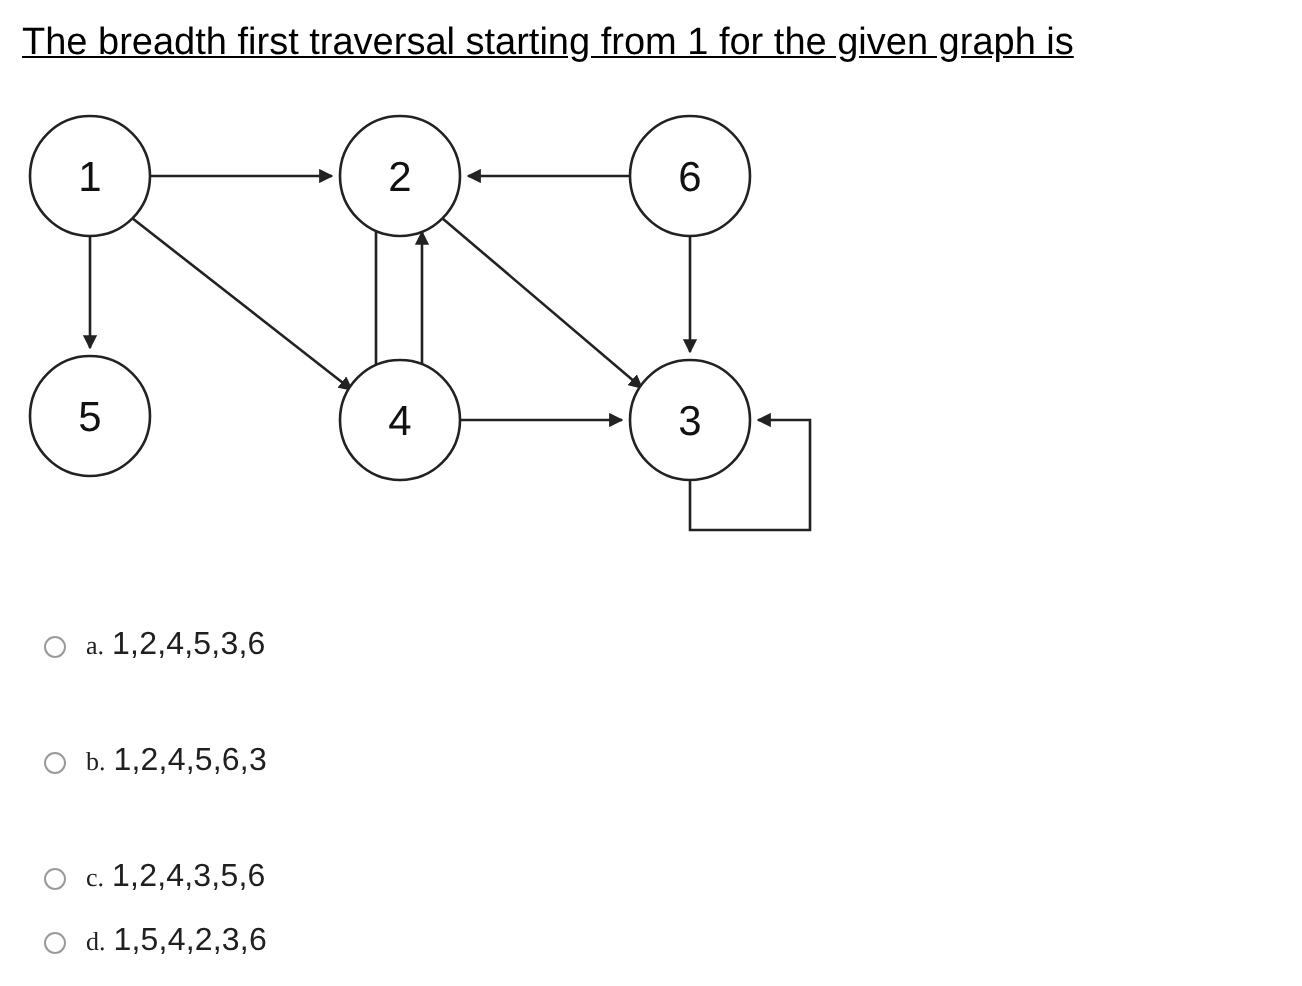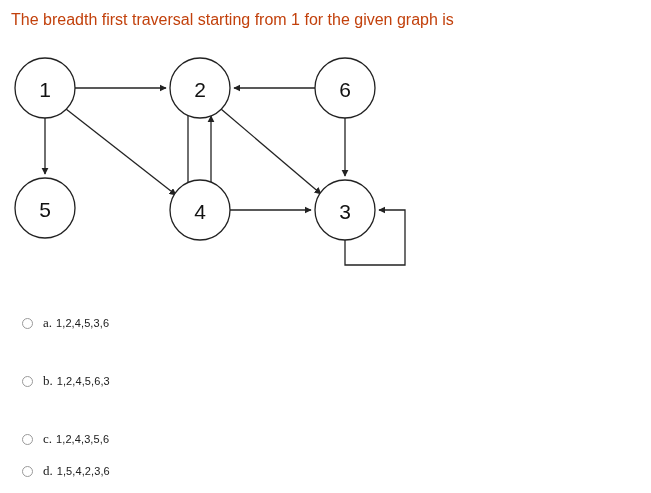--- a/index.html
+++ b/index.html
@@ -12,24 +12,25 @@
     height: 493px;
     position: relative;
     font-family: "Liberation Sans", sans-serif;
     color: #1a1a1a;
     overflow: hidden;
   }
   #question-text {
     position: absolute;
     left: 11px;
     top: 10px;
-    font-size: 16px;
+    font-size: 19px;
     line-height: 1.3;
-    color: #c2410c;
+    color: #000000;
     white-space: nowrap;
+    text-decoration: underline;
   }
   #graph-figure {
     position: absolute;
     left: 0px;
     top: 48px;
     width: 430px;
     height: 235px;
   }
   #graph-figure svg {
     display: block;
@@ -64,21 +65,21 @@
     flex: 0 0 auto;
   }
   .option-letter {
     margin-left: 10px;
     font-size: 13px;
     color: #202020;
     font-family: "Liberation Serif", serif;
   }
   .option-value {
     margin-left: 4px;
-    font-size: 11px;
+    font-size: 16px;
     color: #202020;
     letter-spacing: 0.1px;
     text-align: center;
   }
 </style>
 </head>
 <body>
 
 <div id="question-text">The breadth first traversal starting from 1 for the given graph is</div>
 

